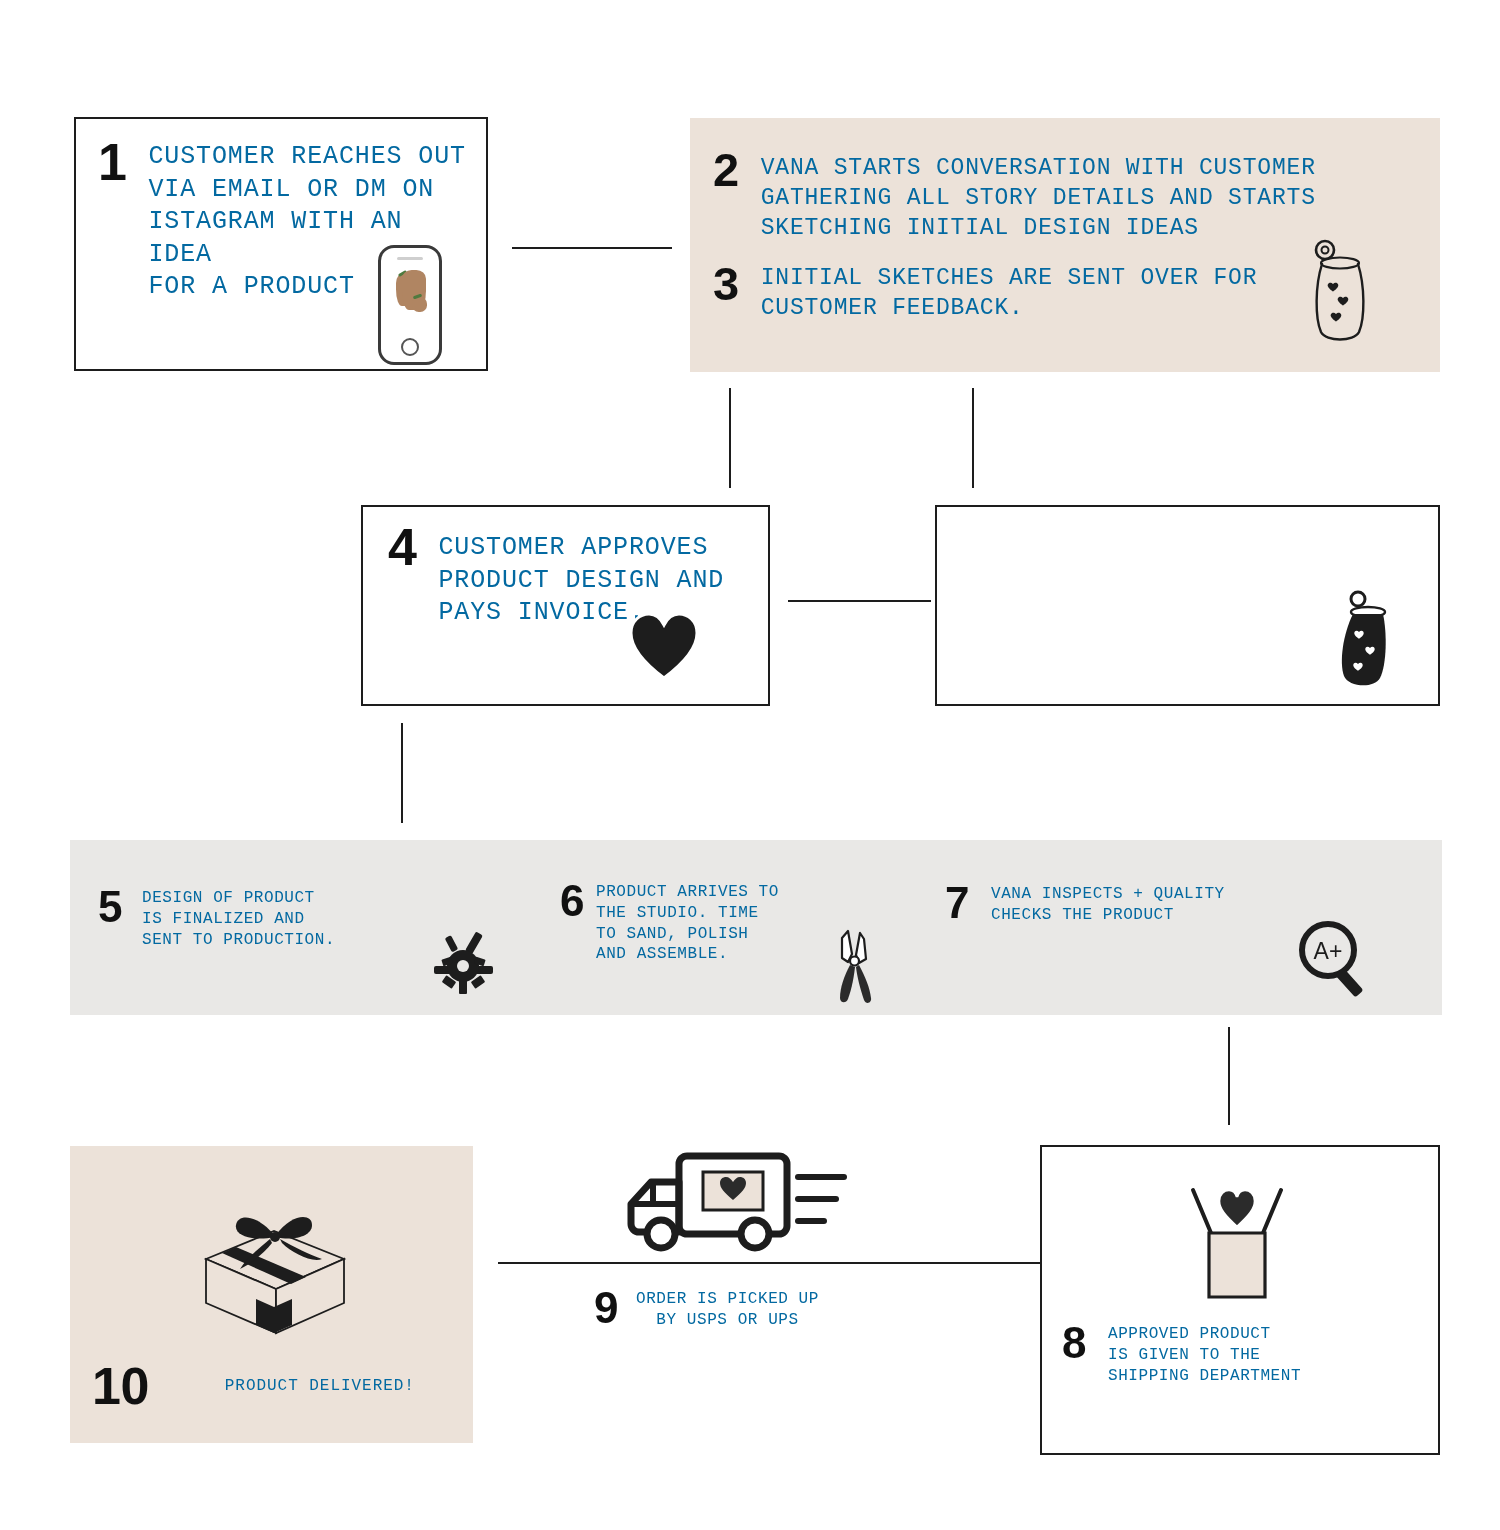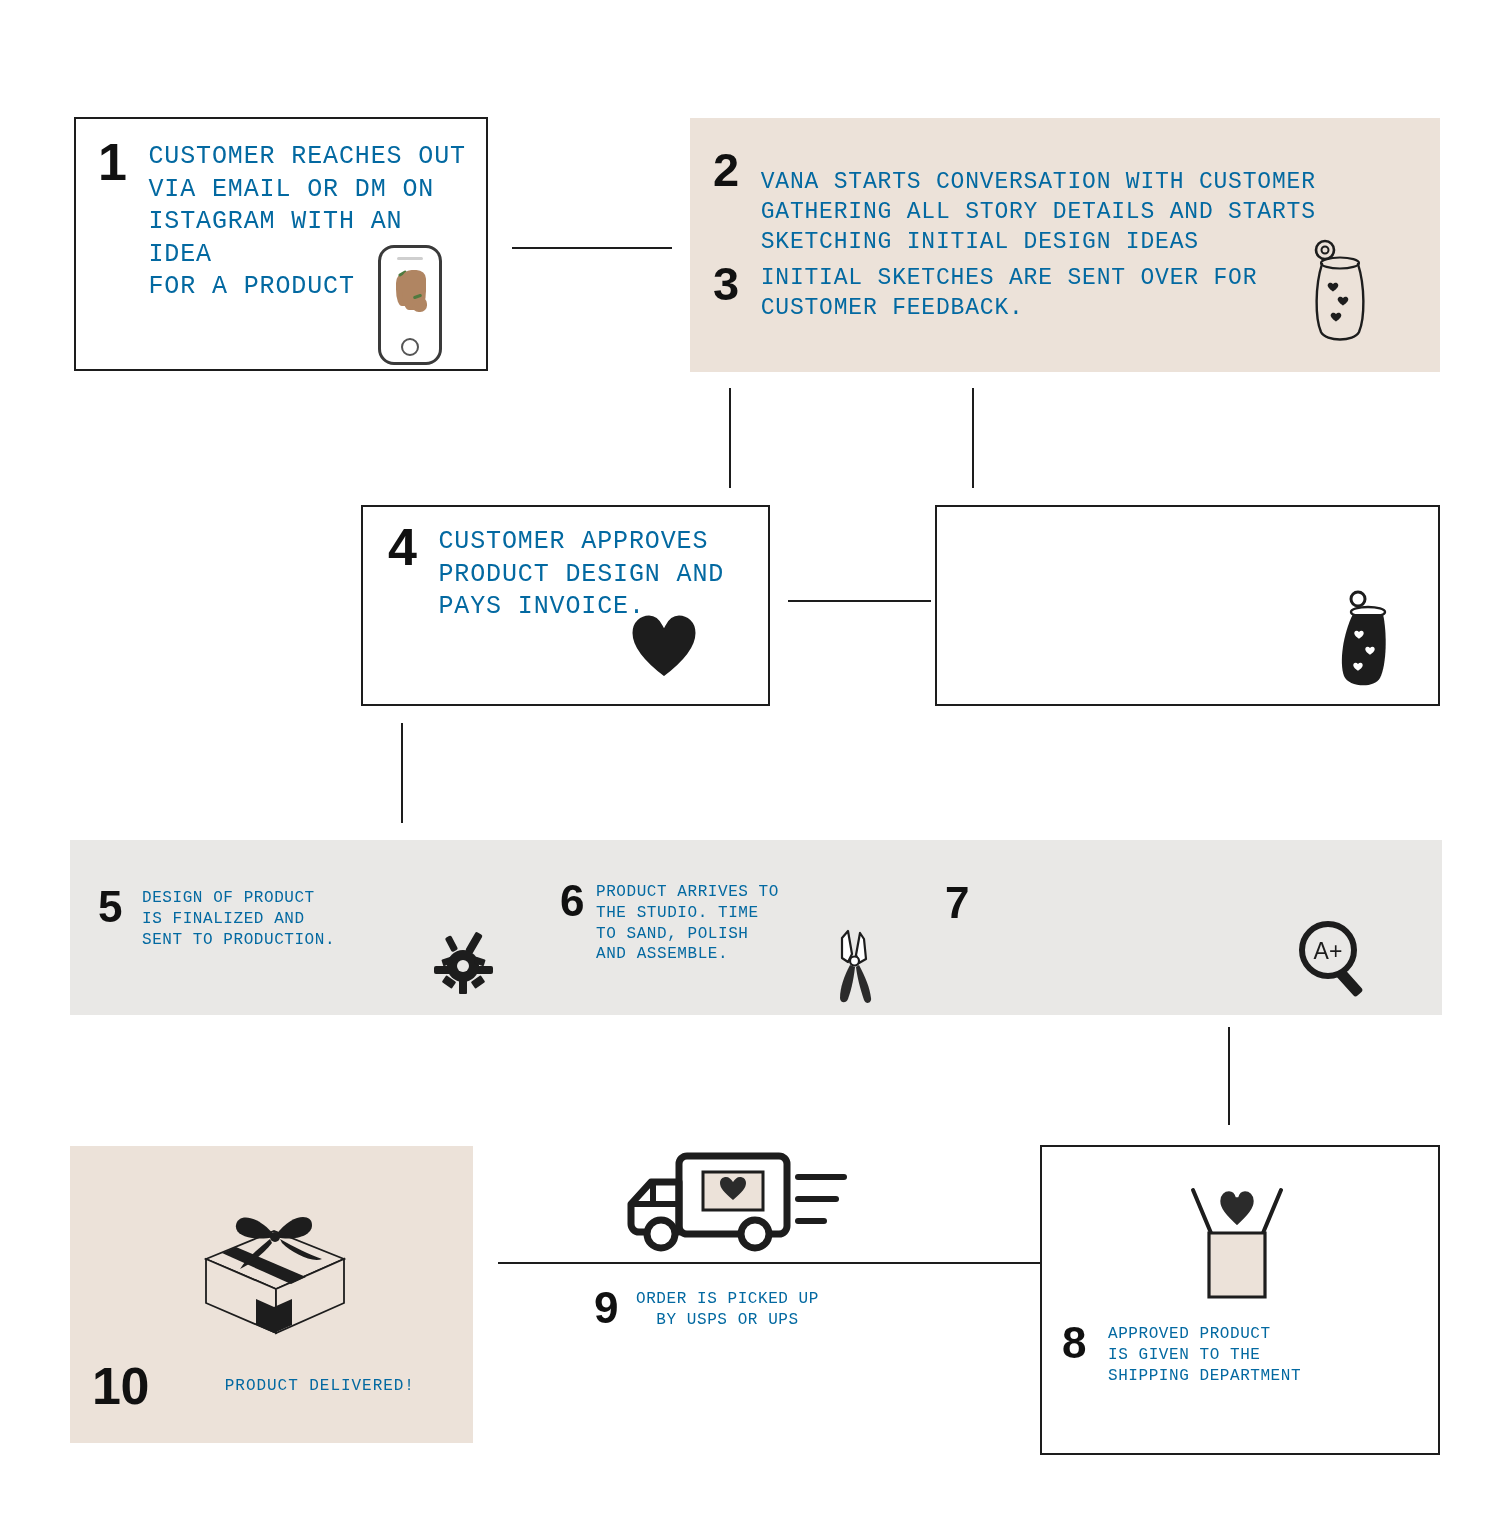--- a/index.html
+++ b/index.html
@@ -113,21 +113,21 @@
       <div class="pot small"></div>
       <div class="leaf" style="left:27px; bottom:38px; transform:rotate(-20deg);"></div>
     </div>
     <div class="home"></div>
   </div>
 
   <div class="card beige" style="left:690px; top:118px; width:750px; height:254px;"></div>
 
   <div class="step" style="left:713px; top:148px; width:620px;">
     <div class="step-num n-lg">2</div>
-    <div class="step-text t-md" style="margin-left:22px; margin-top:20px;">VANA STARTS CONVERSATION WITH CUSTOMER
+    <div class="step-text t-md" style="margin-left:22px; margin-top:6px;">VANA STARTS CONVERSATION WITH CUSTOMER
 GATHERING ALL STORY DETAILS AND STARTS
 SKETCHING INITIAL DESIGN IDEAS</div>
   </div>
 
   <div class="step" style="left:713px; top:262px; width:620px;">
     <div class="step-num n-lg">3</div>
     <div class="step-text t-md" style="margin-left:22px; margin-top:2px;">INITIAL SKETCHES ARE SENT OVER FOR
 CUSTOMER FEEDBACK.</div>
   </div>
 
@@ -138,21 +138,21 @@
     <path d="M19,26 C12,48 12,80 18,94 C23,104 51,104 56,94 C62,80 62,48 55,26" fill="none" stroke="#1d1d1d" stroke-width="2.4" stroke-linecap="round"></path>
     <path d="M30,46 c-2.6,-3 -6.4,-0.6 -5,2.6 c1,2.4 5,5 5,5 s4,-2.6 5,-5 c1.4,-3.2 -2.4,-5.6 -5,-2.6 z" fill="#1d1d1d"></path>
     <path d="M40,60 c-2.6,-3 -6.4,-0.6 -5,2.6 c1,2.4 5,5 5,5 s4,-2.6 5,-5 c1.4,-3.2 -2.4,-5.6 -5,-2.6 z" fill="#1d1d1d"></path>
     <path d="M33,76 c-2.6,-3 -6.4,-0.6 -5,2.6 c1,2.4 5,5 5,5 s4,-2.6 5,-5 c1.4,-3.2 -2.4,-5.6 -5,-2.6 z" fill="#1d1d1d"></path>
   </svg>
 
   <div class="card outlined" style="left:361px; top:505px; width:409px; height:201px;"></div>
 
   <div class="step" style="left:388px; top:523px; width:360px;">
     <div class="step-num n-xl">4</div>
-    <div class="step-text t-lg" style="margin-left:22px; margin-top:3px;">CUSTOMER APPROVES
+    <div class="step-text t-lg" style="margin-left:22px; margin-top:9px;">CUSTOMER APPROVES
 PRODUCT DESIGN AND
 PAYS INVOICE.</div>
   </div>
 
   <svg class="icon" style="left:628px; top:612px;" width="72" height="68" viewBox="0 0 72 68">
     <path d="M36,66 C12,48 3,34 3,21 C3,9 12,2 21,2 C28,2 33,7 36,13 C39,7 44,2 51,2 C60,2 69,9 69,21 C69,34 60,48 36,66 Z" fill="#1d1d1d" stroke="#ffffff" stroke-width="3"></path>
   </svg>
 
   <div class="card outlined" style="left:935px; top:505px; width:505px; height:201px;"></div>
 
@@ -207,20 +207,22 @@
       <path d="M22,3 L26,26 L22,34 L16,30 L16,10 Z"></path>
       <path d="M34,5 L30,27 L33,35 L40,31 L38,11 Z"></path>
     </g>
     <circle cx="28.5" cy="33" r="4.5" fill="#ffffff" stroke="#1d1d1d" stroke-width="2.2"></circle>
     <path d="M24,37 C18,48 14,60 14,70 C14,75 20,76 22,71 C26,60 28,48 29,39 Z" fill="#2b2b2b"></path>
     <path d="M33,37 C39,48 44,60 45,70 C46,75 40,77 38,72 C34,60 31,48 30,39 Z" fill="#2b2b2b"></path>
   </svg>
 
   <div class="step" style="left:945px; top:882px; width:380px;">
     <div class="step-num n-md">7</div>
+    <div class="step-text t-sm" style="margin-left:22px; margin-top:2px;">VANA INSPECTS + QUALITY
+CHECKS THE PRODUCT</div>
   </div>
 
   <svg class="icon" style="left:1296px; top:918px;" width="78" height="82" viewBox="0 0 78 82">
     <circle cx="32" cy="32" r="26" fill="none" stroke="#1d1d1d" stroke-width="6"></circle>
     <rect x="48" y="50" width="11" height="30" rx="3" fill="#1d1d1d" transform="rotate(-42 53 65)"></rect>
     <text x="32" y="41" text-anchor="middle" font-family="Liberation Sans, sans-serif" font-size="23" font-weight="500" fill="#1d1d1d">A+</text>
   </svg>
 
   <div class="card outlined" style="left:1040px; top:1145px; width:400px; height:310px;"></div>
 

